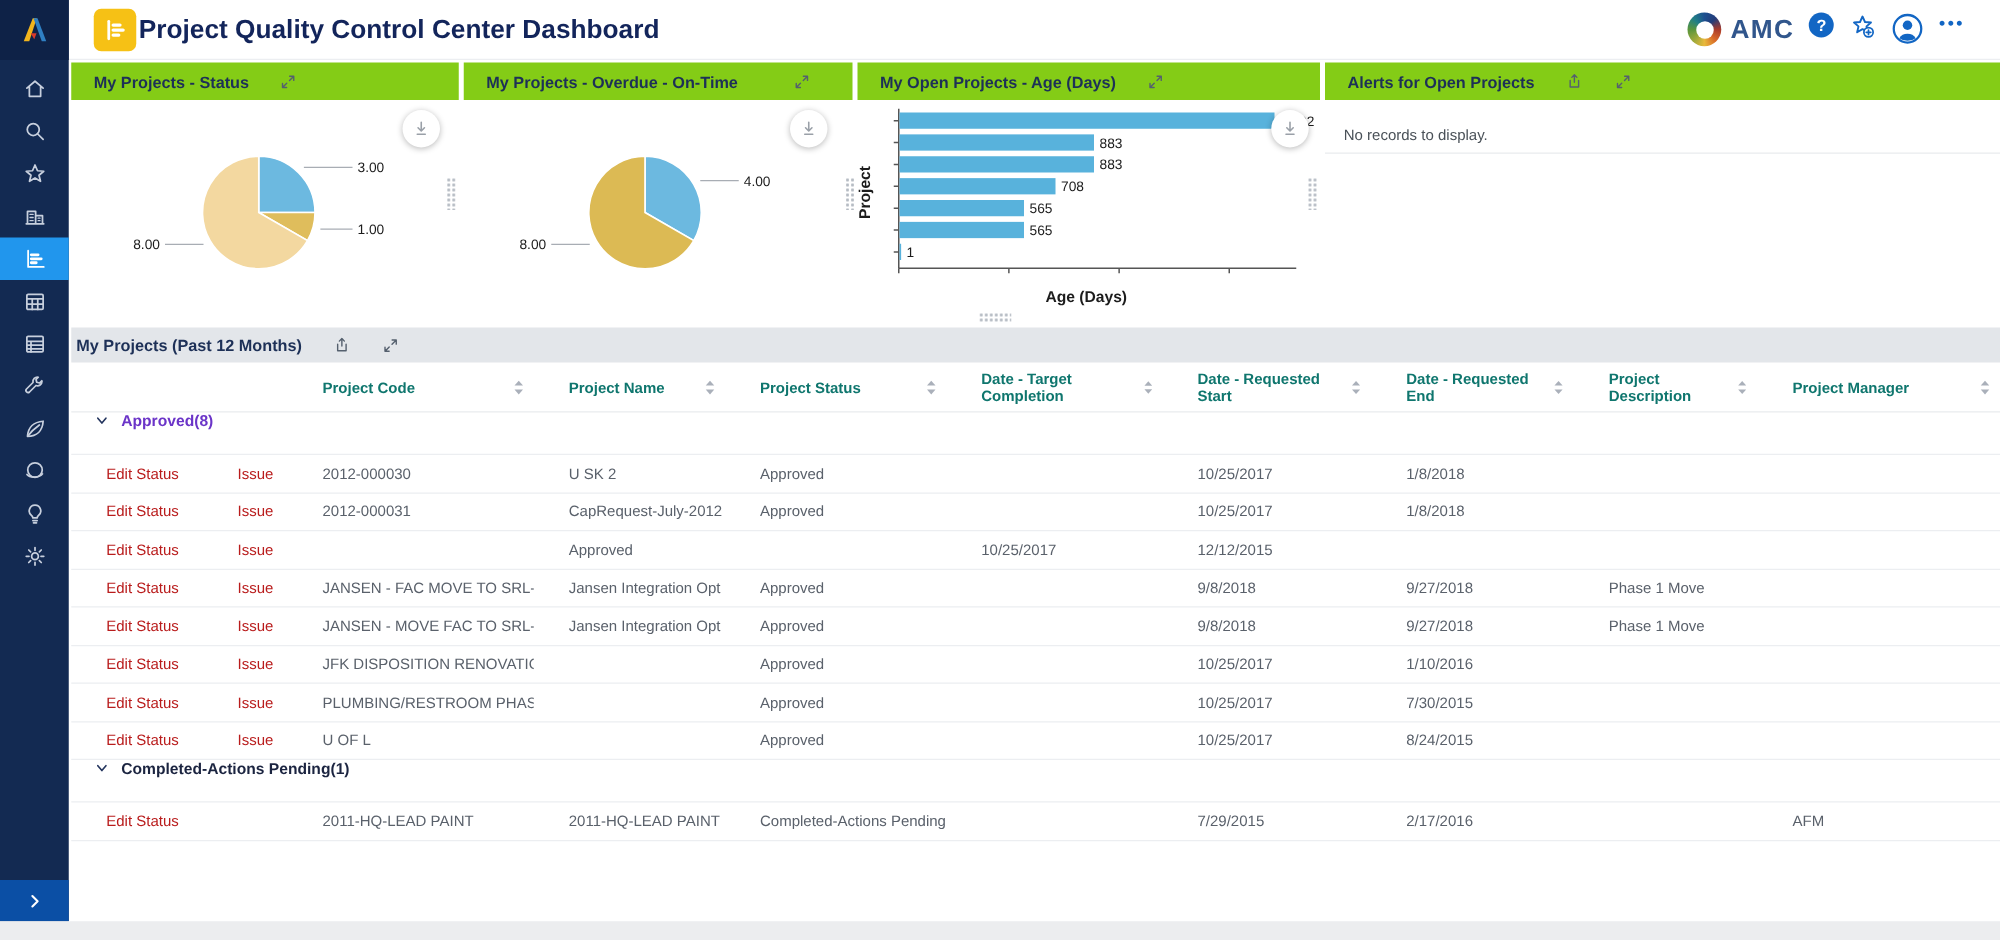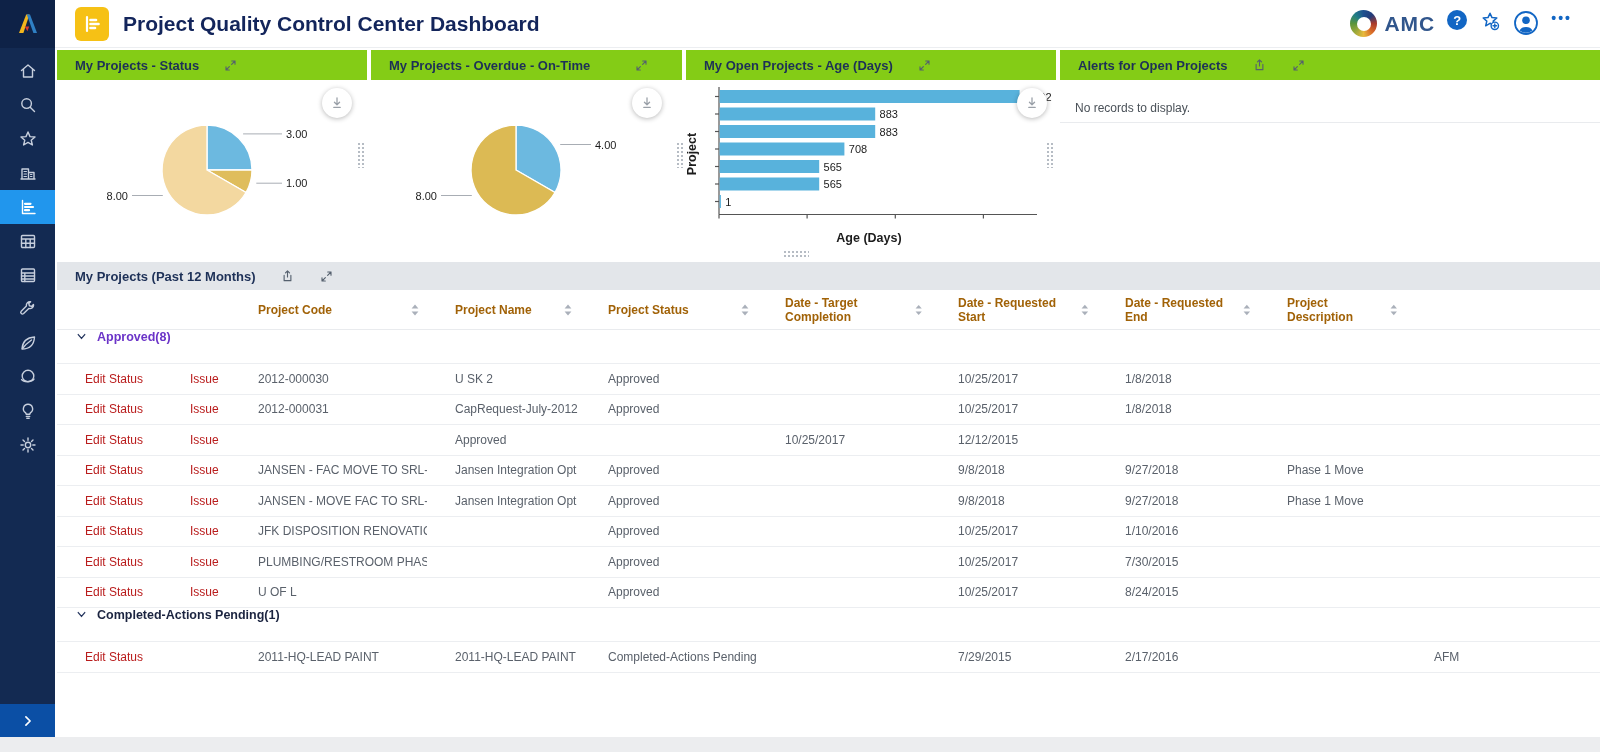--- a/index.html
+++ b/index.html
@@ -12,21 +12,21 @@
   .nav { padding-top:6px; }
   .nav-item { width:55px; height:34px; display:flex; align-items:center; justify-content:center; color:#c7cfdd; cursor:pointer; }
   .nav-item.active { background:#2196ed; color:#fff; }
   .nav-item svg { stroke:currentColor; fill:none; stroke-width:1.4; stroke-linecap:round; stroke-linejoin:round; }
   .expand-bar { position:absolute; bottom:0; left:0; width:55px; height:33px; background:#0b4fa5; display:flex; align-items:center; justify-content:center; cursor:pointer; }
   .bottom-strip { position:absolute; left:0; bottom:0; width:1600px; height:15px; background:#ecedef; z-index:40; }
 
   
   .topbar { position:absolute; left:55px; top:0; width:1545px; height:48px; background:#fff; display:flex; align-items:center; border-bottom:1px solid #eceef1; z-index:20; }
   .title-icon { width:34px; height:34px; background:#f6c115; border-radius:6px; margin-left:20px; display:flex; align-items:center; justify-content:center; }
-  .page-title { margin-left:14px; font-size:21px; font-weight:bold; color:#13255b; }
+  .page-title { margin-left:2px; font-size:21px; font-weight:bold; color:#13255b; }
   .top-right { margin-left:auto; display:flex; align-items:flex-start; gap:12px; padding-right:28px; }
   .brand { display:flex; align-items:center; gap:7px; }
   .ring { width:27px; height:27px; border-radius:50%; background:conic-gradient(from -90deg,#59953c,#217f86,#1d4f8f,#233c7a,#a93a2b,#d96a28,#e8b93c,#9aa83a,#59953c); display:flex; align-items:center; justify-content:center; }
   .ring-inner { width:14px; height:14px; border-radius:50%; background:#fff; }
   .brand-text { font-size:21px; font-weight:bold; color:#31568c; letter-spacing:1px; }
   .help-circle { width:20px; height:20px; border-radius:50%; background:#1266c4; color:#fff; font-size:13px; font-weight:bold; display:flex; align-items:center; justify-content:center; cursor:pointer; }
   .ellipsis { color:#1266c4; font-weight:bold; font-size:14px; letter-spacing:2px; cursor:pointer; }
 
   
   .panel-header { position:absolute; top:50px; height:30px; background:#84cc16; display:flex; align-items:center; padding-left:18px; gap:24px; }
@@ -41,24 +41,24 @@
   .dl-btn { position:absolute; width:30px; height:30px; border-radius:50%; background:#fff; box-shadow:0 1px 5px rgba(0,0,0,.28); display:flex; align-items:center; justify-content:center; z-index:10; cursor:pointer; }
   .dl-btn svg { stroke:#9aa0a8; fill:none; stroke-width:1.6; stroke-linecap:round; stroke-linejoin:round; }
 
   .vhandle { position:absolute; width:8px; height:26px; background-image:radial-gradient(circle,#b6bcc4 1.1px,transparent 1.2px); background-size:4px 4px; }
   .hhandle { position:absolute; width:26px; height:8px; background-image:radial-gradient(circle,#b6bcc4 1.1px,transparent 1.2px); background-size:4px 4px; }
 
   .alerts-empty { position:absolute; left:1075px; top:101px; font-size:12px; color:#4a5158; }
   .alerts-divider { position:absolute; left:1060px; top:122px; width:540px; border-top:1px solid #e9ebee; }
 
   
-  .table-header-bar { position:absolute; left:57px; top:262px; width:1543px; height:28px; background:#e3e6ea; display:flex; align-items:center; padding-left:18px; gap:24px; }
+  .table-header-bar { position:absolute; left:57px; top:262px; width:1543px; height:28px; background:#e3e6ea; display:flex; align-items:center; padding-left:4px; gap:24px; }
   .grid { display:grid; grid-template-columns:105px 68px 197px 153px 177px 173px 167px 162px 147px minmax(0,1fr); }
   .thead { position:absolute; left:57px; top:290px; width:1543px; height:40px; border-bottom:1px solid #e9ebee; }
-  .th { display:flex; align-items:center; justify-content:space-between; padding-left:28px; padding-right:8px; font-size:12px; font-weight:bold; color:#a16207; cursor:pointer; }
+  .th { display:flex; align-items:center; justify-content:space-between; padding-left:28px; padding-right:8px; font-size:12px; font-weight:bold; color:#0f766e; cursor:pointer; }
   .tbody { position:absolute; left:57px; top:330px; width:1543px; }
   .group-row { height:34px; display:flex; padding-left:18px; gap:9px; border-bottom:1px solid #eceef1; font-size:12.5px; font-weight:bold; cursor:pointer; }
   .group-row svg { fill:none; stroke-width:2; stroke-linecap:round; stroke-linejoin:round; }
   .row { height:30.5px; border-bottom:1px solid #eceef1; }
   .td { padding-left:28px; font-size:12px; color:#5a616b; display:flex; align-items:center; overflow:hidden; white-space:nowrap; }
   .link { color:#b91c1c; text-decoration:none; cursor:pointer; }
 </style>
 </head>
 <body>
 
@@ -360,20 +360,27 @@
         <path d="M4 11.5 L0.6 7.6 H7.4 Z" fill="#aab0ba"></path>
       </svg>
     </div>
     <div class="th">
       <span>Project Description</span>
       <svg width="8" height="12" viewBox="0 0 8 12">
         <path d="M4 0.5 L7.4 4.4 H0.6 Z" fill="#aab0ba"></path>
         <path d="M4 11.5 L0.6 7.6 H7.4 Z" fill="#aab0ba"></path>
       </svg>
     </div>
+    <div class="th">
+      <span>Project Manager</span>
+      <svg width="8" height="12" viewBox="0 0 8 12">
+        <path d="M4 0.5 L7.4 4.4 H0.6 Z" fill="#aab0ba"></path>
+        <path d="M4 11.5 L0.6 7.6 H7.4 Z" fill="#aab0ba"></path>
+      </svg>
+    </div>
   </div>
 <div class="tbody" id="tbody">
     <div class="group-row">
       <svg width="13" height="13" viewBox="0 0 20 20" style="stroke:#24355e">
         <polyline points="5,7 10,13 15,7"></polyline>
       </svg>
       <span style="color:#6b34c8">Approved(8)</span>
     </div>
     <div class="row grid">
       <div class="td">

